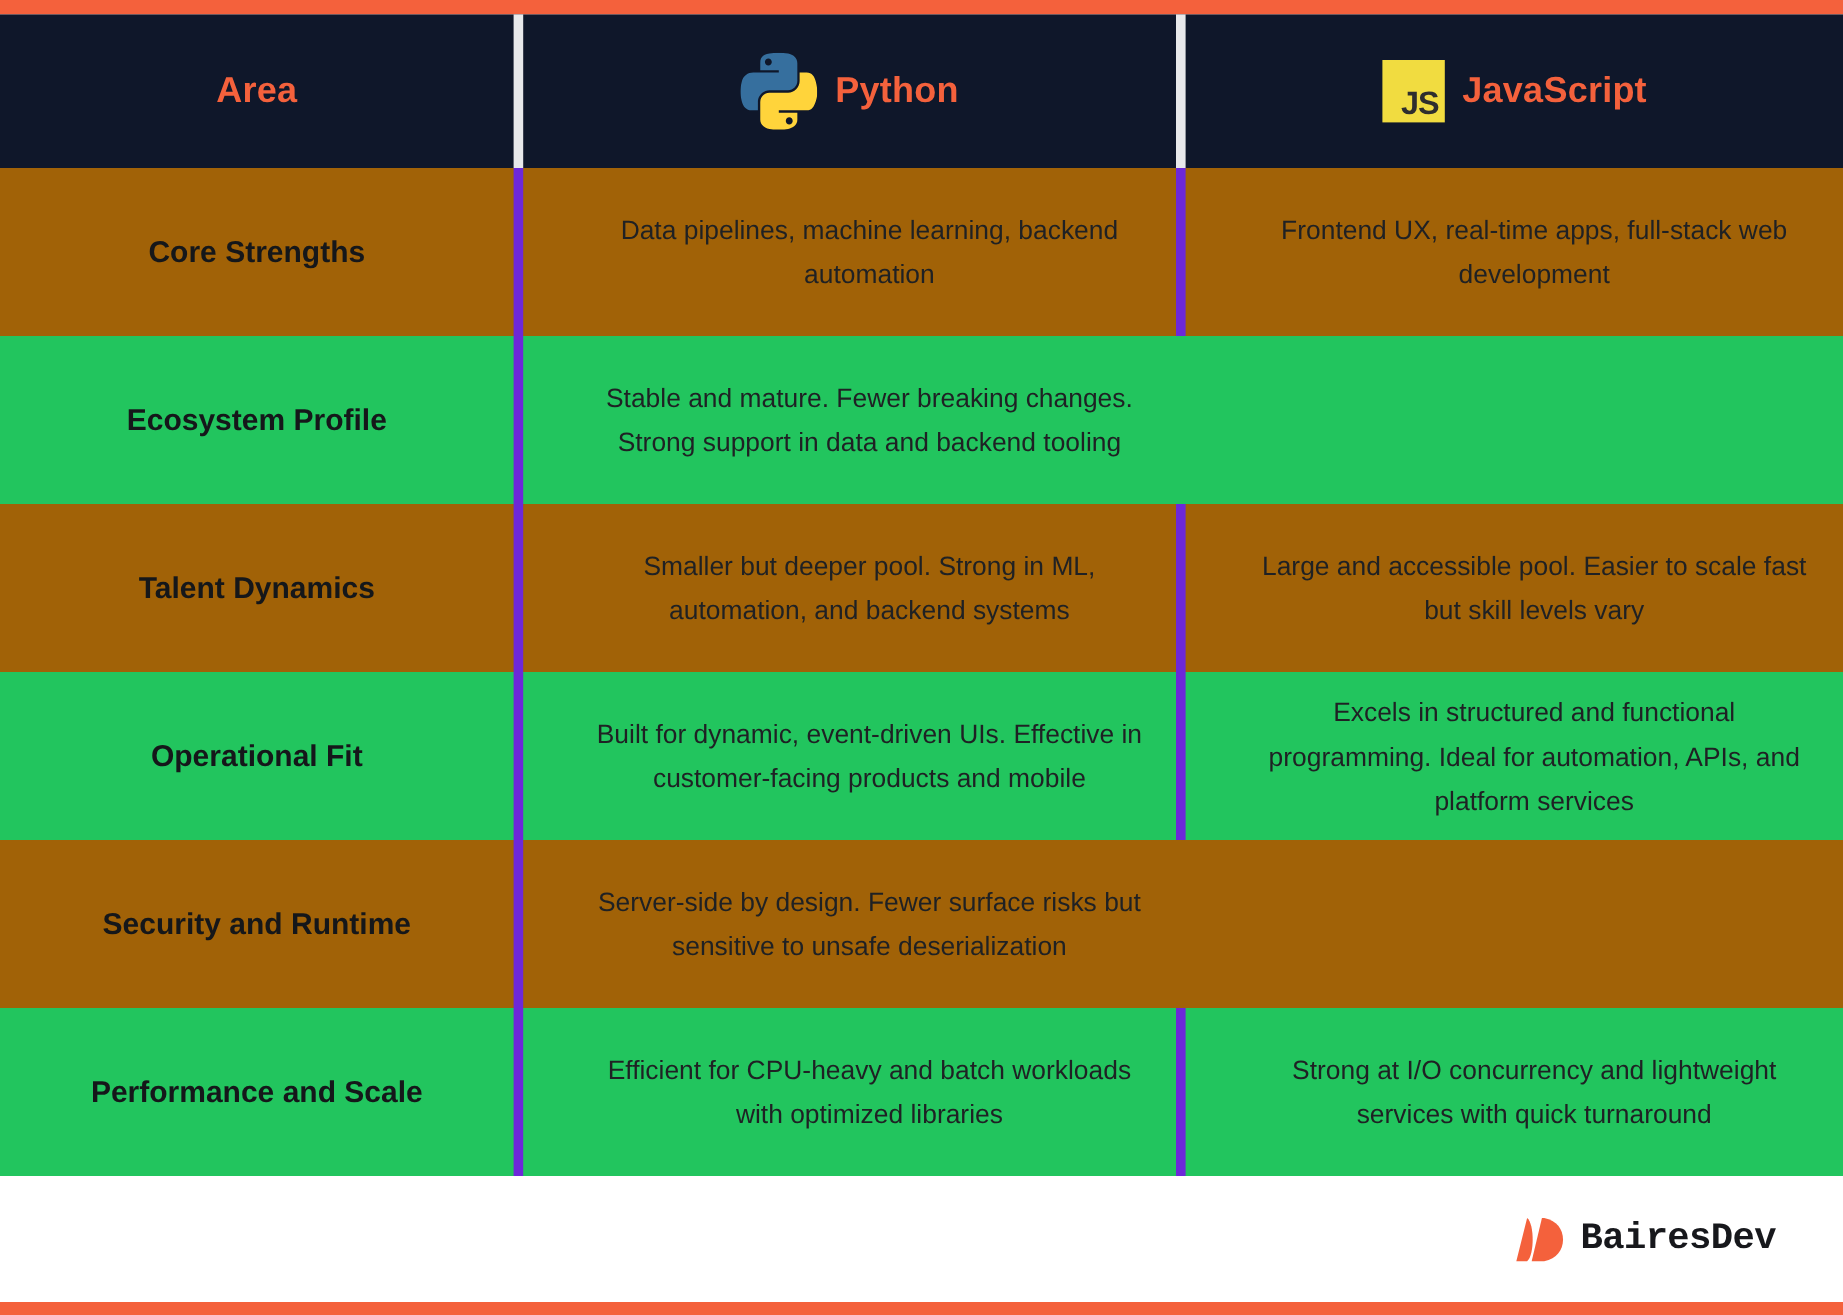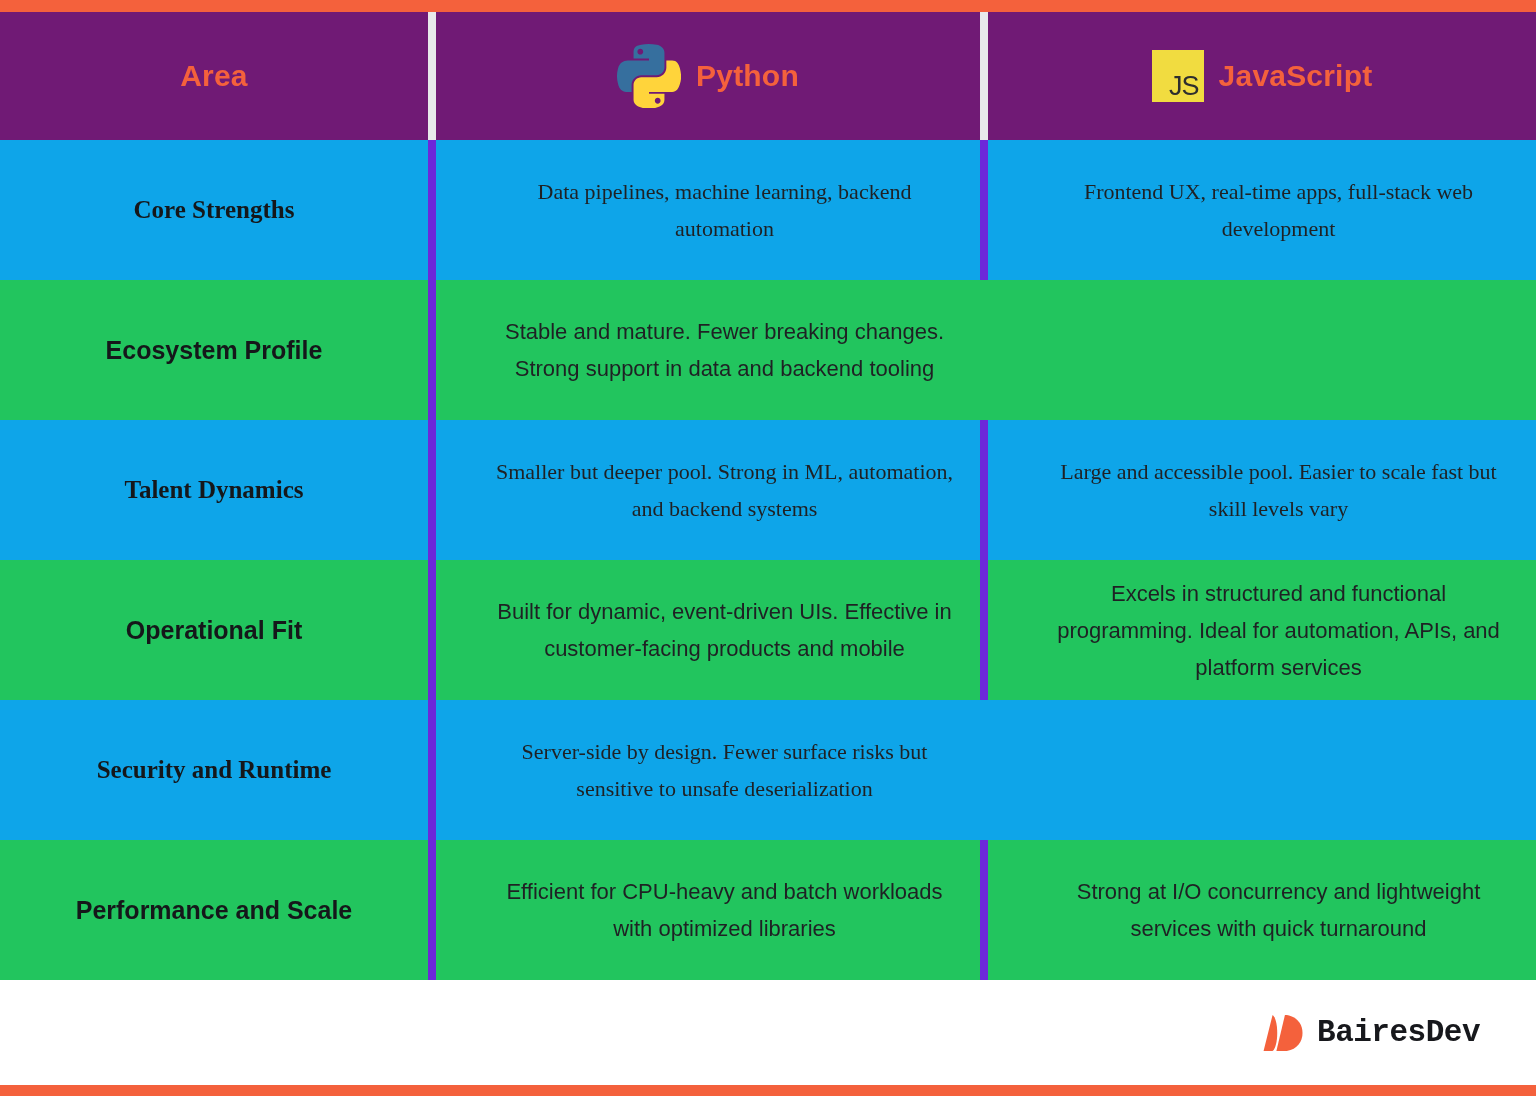--- a/index.html
+++ b/index.html
@@ -24,31 +24,31 @@
     align-items: center;
     justify-content: center;
     text-align: center;
     box-sizing: border-box;
     padding: 0 26px;
   }
   
   .grid .cell + .cell { border-left: 8px solid #6d28d9; }
   .header-row .cell + .cell { border-left-color: #E8E9EB; }
 
-  .header-row { height: 128px; background: #701a75; }
+  .header-row { height: 128px; background: #0f172a; }
   .header-row .cell { gap: 15px; }
   .header-label {
     color: #F4613C;
     font-size: 30px;
     font-weight: bold;
     letter-spacing: 0.2px;
   }
 
   .body-row { height: 140px; background: #22c55e; }
-  .body-row.stripe { background: #0ea5e9; font-family: Liberation Serif, serif; }
+  .body-row.stripe { background: #a16207; }
 
   .area-label {
     font-size: 25px;
     font-weight: bold;
     color: #15171A;
   }
   .body-text {
     font-size: 22px;
     line-height: 37px;
     color: #1F2124;
@@ -64,21 +64,21 @@
     background: #F1DC40;
     display: flex;
     align-items: flex-end;
     justify-content: flex-end;
     box-sizing: border-box;
     padding: 2px 5px;
     flex: 0 0 auto;
   }
   .js-badge span {
     font-size: 27px;
-    font-weight: normal;
+    font-weight: bold;
     color: #2E2E2E;
     letter-spacing: -1px;
     line-height: 1;
   }
 
   
   .footer {
     height: 105px;
     background: #ffffff;
     display: flex;

